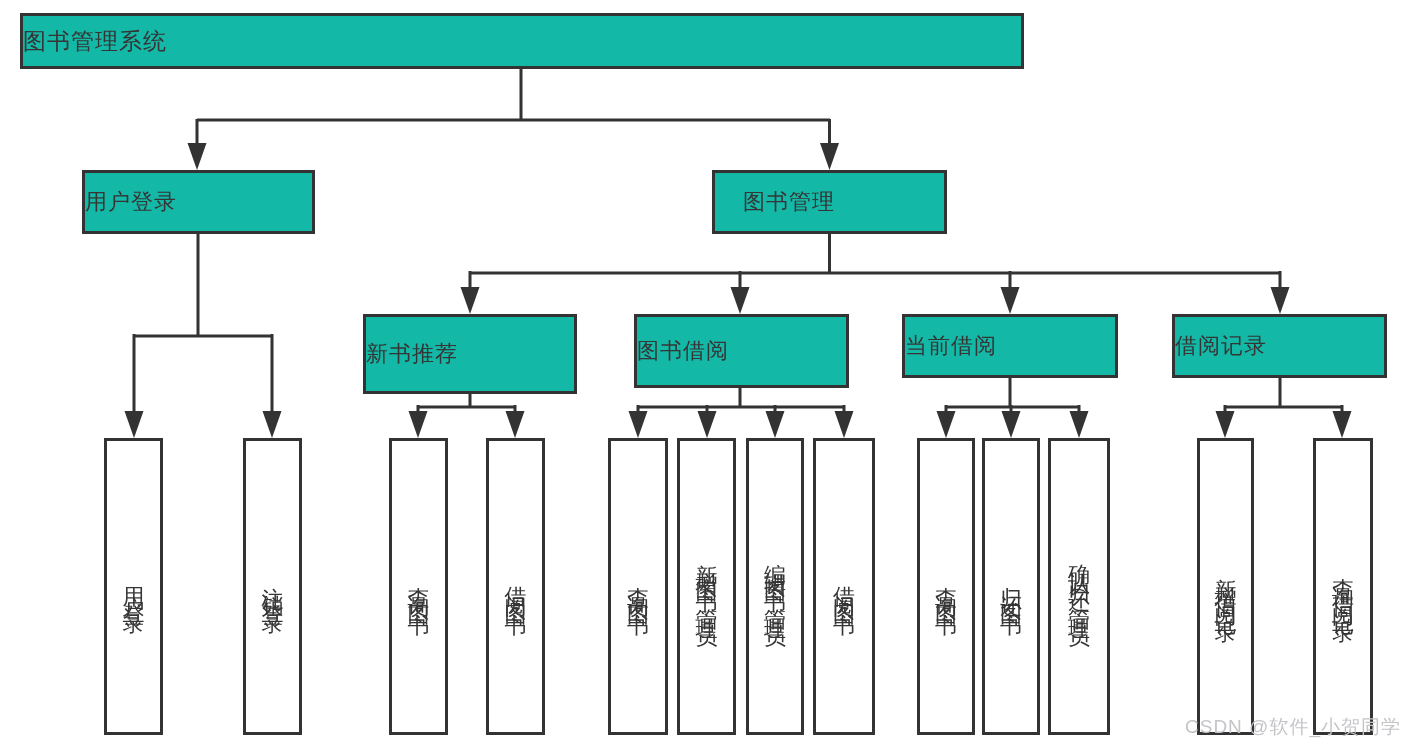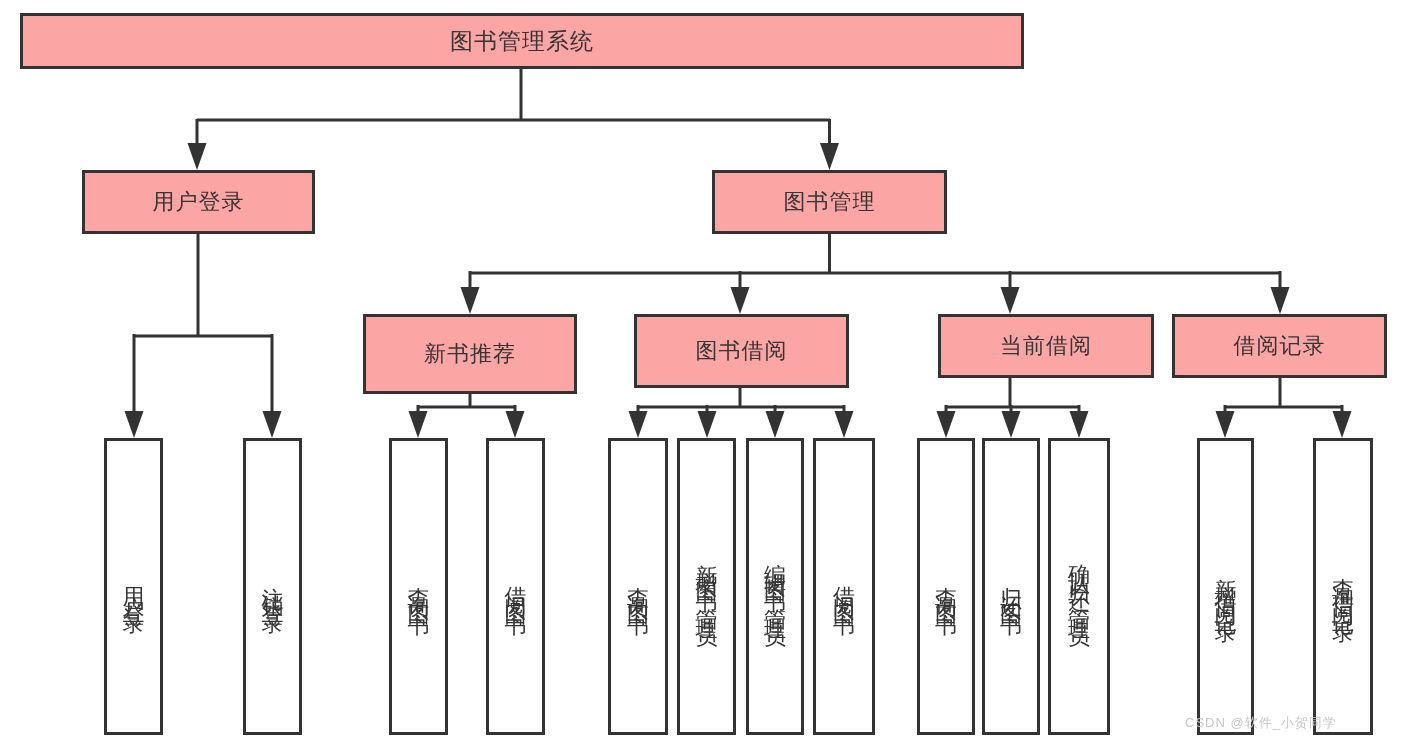--- a/index.html
+++ b/index.html
@@ -16,34 +16,34 @@
     font-family: "Liberation Sans", "DejaVu Sans", sans-serif;
     color: var(--text);
     overflow: hidden;
   }
   .canvas { position: absolute; inset: 0; width: 1405px; height: 747px; }
   svg.connectors { position: absolute; left: 0; top: 0; color: var(--line); }
 
   .node {
     position: absolute;
     border: 3px solid var(--line);
-    background: #fca5a5;
+    background: #14b8a6;
     display: flex;
     align-items: center;
-    justify-content: center;
+    justify-content: flex-start;
     font-size: 22px;
     letter-spacing: 1px;
     color: var(--text);
   }
   .node-root  { left: 20px;  top: 13px;  width: 1004px; height: 56px; font-size: 23px; }
   .node-l2a   { left: 82px;  top: 170px; width: 233px;  height: 64px; }
-  .node-l2b   { left: 712px; top: 170px; width: 235px;  height: 64px; }
+  .node-l2b   { left: 712px; top: 170px; width: 235px;  height: 64px; padding-left: 28px; }
   .node-l3a   { left: 363px; top: 314px; width: 214px;  height: 80px; }
   .node-l3b   { left: 634px; top: 314px; width: 215px;  height: 74px; }
-  .node-l3c   { left: 938px; top: 314px; width: 216px;  height: 64px; }
+  .node-l3c   { left: 902px; top: 314px; width: 216px;  height: 64px; }
   .node-l3d   { left: 1172px;top: 314px; width: 215px;  height: 64px; }
 
   .leaf {
     position: absolute;
     top: 438px;
     height: 297px;
     border: 3px solid var(--line);
     background: #ffffff;
     display: flex;
     align-items: center;
@@ -68,21 +68,21 @@
   .leaf-9  { left: 917px;  width: 58px; }
   .leaf-10 { left: 982px;  width: 58px; }
   .leaf-11 { left: 1048px; width: 62px; }
   .leaf-12 { left: 1197px; width: 57px; }
   .leaf-13 { left: 1313px; width: 60px; }
 
   .watermark {
     position: absolute;
     left: 1185px;
     top: 714px;
-    font-size: 13px;
+    font-size: 19px;
     color: var(--watermark);
     letter-spacing: 1px;
     z-index: 10;
     white-space: nowrap;
   }
 </style>
 </head>
 <body>
 
 <div class="canvas">

